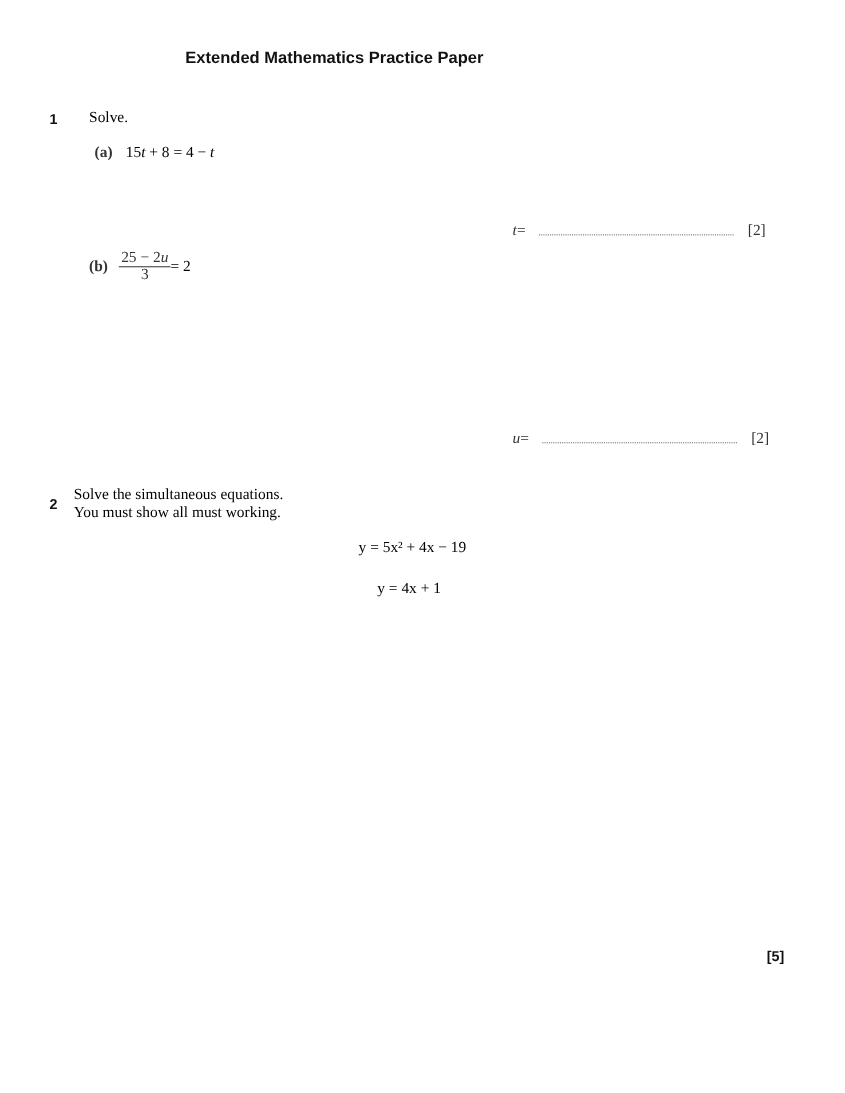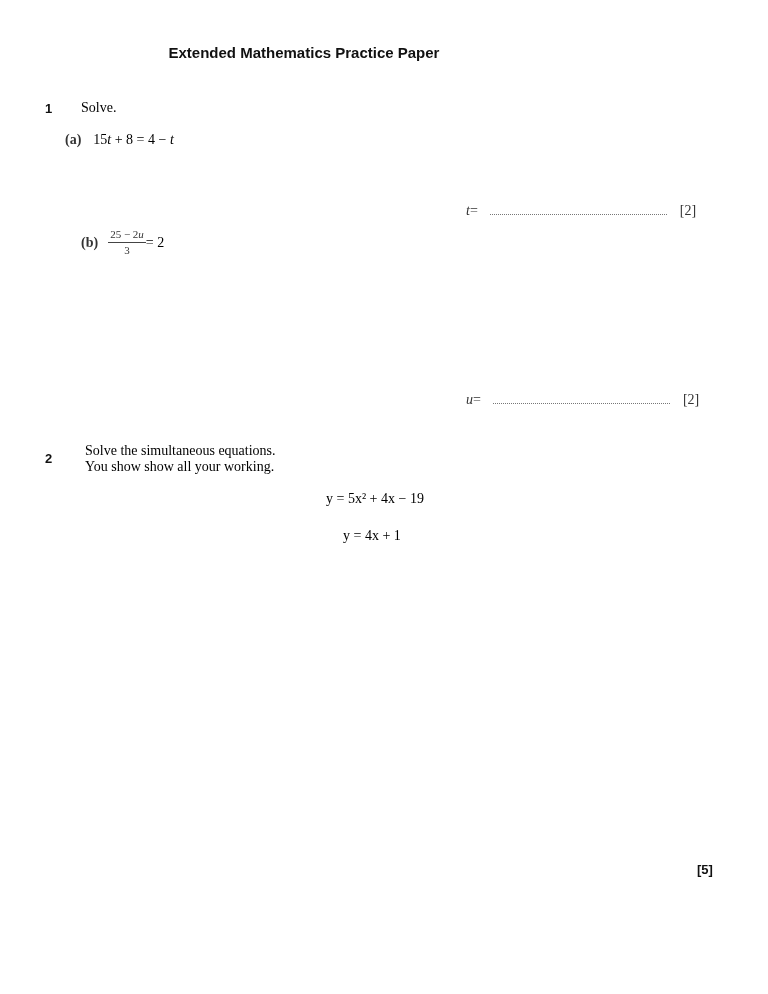--- a/index.html
+++ b/index.html
@@ -3,36 +3,36 @@
 <meta charset="utf-8">
 <style>
   html, body { margin:0; padding:0; background:#ffffff; }
   body { width:768px; height:994px; position:relative; overflow:hidden; color:#000; }
   .abs { position:absolute; }
   .title { top:44px; left:0; width:608px; text-align:center; font-family:"Liberation Sans", sans-serif; font-weight:bold; font-size:15px; color:#111; }
   .qnum { font-family:"Liberation Sans", sans-serif; font-weight:bold; font-size:13px; color:#111; }
   .serif { font-family:"Liberation Serif", serif; font-size:14px; color:#000000; }
   .part { font-family:"Liberation Serif", serif; font-weight:bold; font-size:14px; color:#333; }
   .it { font-style:italic; }
-  .frac { display:inline-flex; flex-direction:column; align-items:center; vertical-align:middle; font-family:"Liberation Serif", serif; font-size:11px; color:#333; }
+  .frac { display:inline-flex; flex-direction:column; align-items:center; vertical-align:middle; font-family:"Liberation Serif", serif; font-size:14px; color:#333; }
   .frac .num { border-bottom:1px solid #444; padding:0 2px; line-height:15px; }
   .frac .den { line-height:15px; }
   .answer { font-family:"Liberation Serif", serif; font-size:14px; color:#333; display:flex; align-items:baseline; }
   .dots { display:inline-block; width:177px; border-bottom:1.5px dotted #777; height:9px; margin:0 13px 0 12px; }
   .marks { font-family:"Liberation Sans", sans-serif; font-weight:bold; font-size:13px; color:#111; }
 </style>
 </head>
 <body>
 
 <div class="abs title">Extended Mathematics Practice Paper</div>
 
 <div class="abs qnum" style="top:101px; left:45px;">1</div>
 <div class="abs serif" style="top:100px; left:81px;">Solve.</div>
 
-<div class="abs" style="top:130px; left:65px;">
+<div class="abs" style="top:130px; left:86px;">
   <span class="part">(a)</span>
   <span class="serif" style="margin-left:8px;"><span>15</span><span class="it">t</span><span> + 8 = 4 − </span><span class="it">t</span></span>
 </div>
 
 <div class="abs answer" style="top:203px; left:466px;">
   <span class="it">t</span>
     <span> =</span>
   <span class="dots"></span>
   <span>[2]</span>
 </div>
@@ -47,23 +47,23 @@
 </div>
 
 <div class="abs answer" style="top:392px; left:466px;">
   <span class="it">u</span>
     <span> =</span>
   <span class="dots"></span>
   <span>[2]</span>
 </div>
 
 <div class="abs qnum" style="top:451px; left:45px;">2</div>
-<div class="abs serif" style="top:443px; left:85px; line-height:16px;">
+<div class="abs serif" style="top:443px; left:67px; line-height:16px;">
   <div>Solve the simultaneous equations.</div>
-  <div>You show show all your working.</div>
+  <div>You must show all must working.</div>
 </div>
 
 <div class="abs serif" style="top:490px; left:326px; width:130px; line-height:17px;">
   <div class="it-eq">y = 5x² + 4x − 19</div>
   <div style="padding-left:17px;margin-top:20px;">y = 4x + 1</div>
 </div>
 
 <div class="abs marks" style="top:862px; left:697px;">[5]</div>
 
 </body></html>

